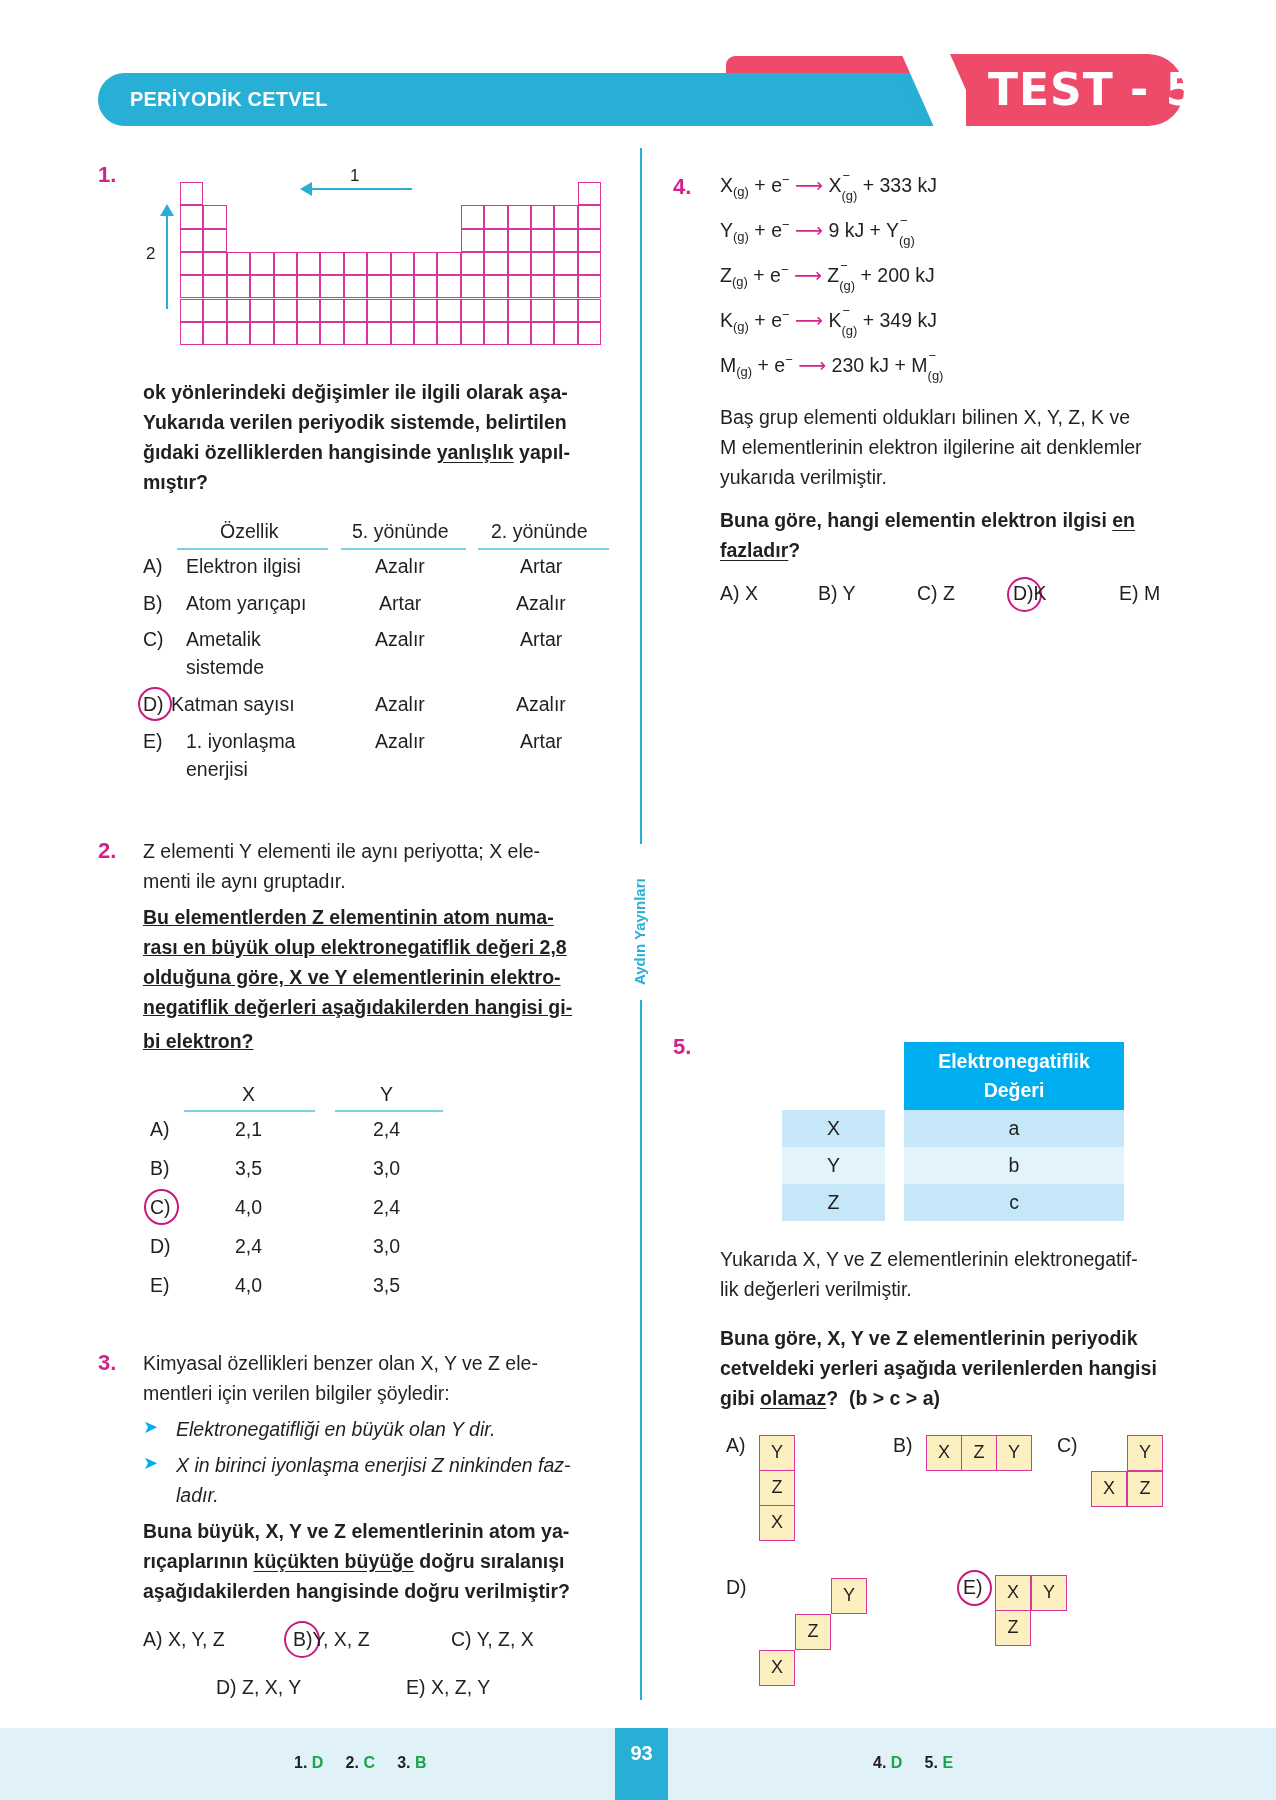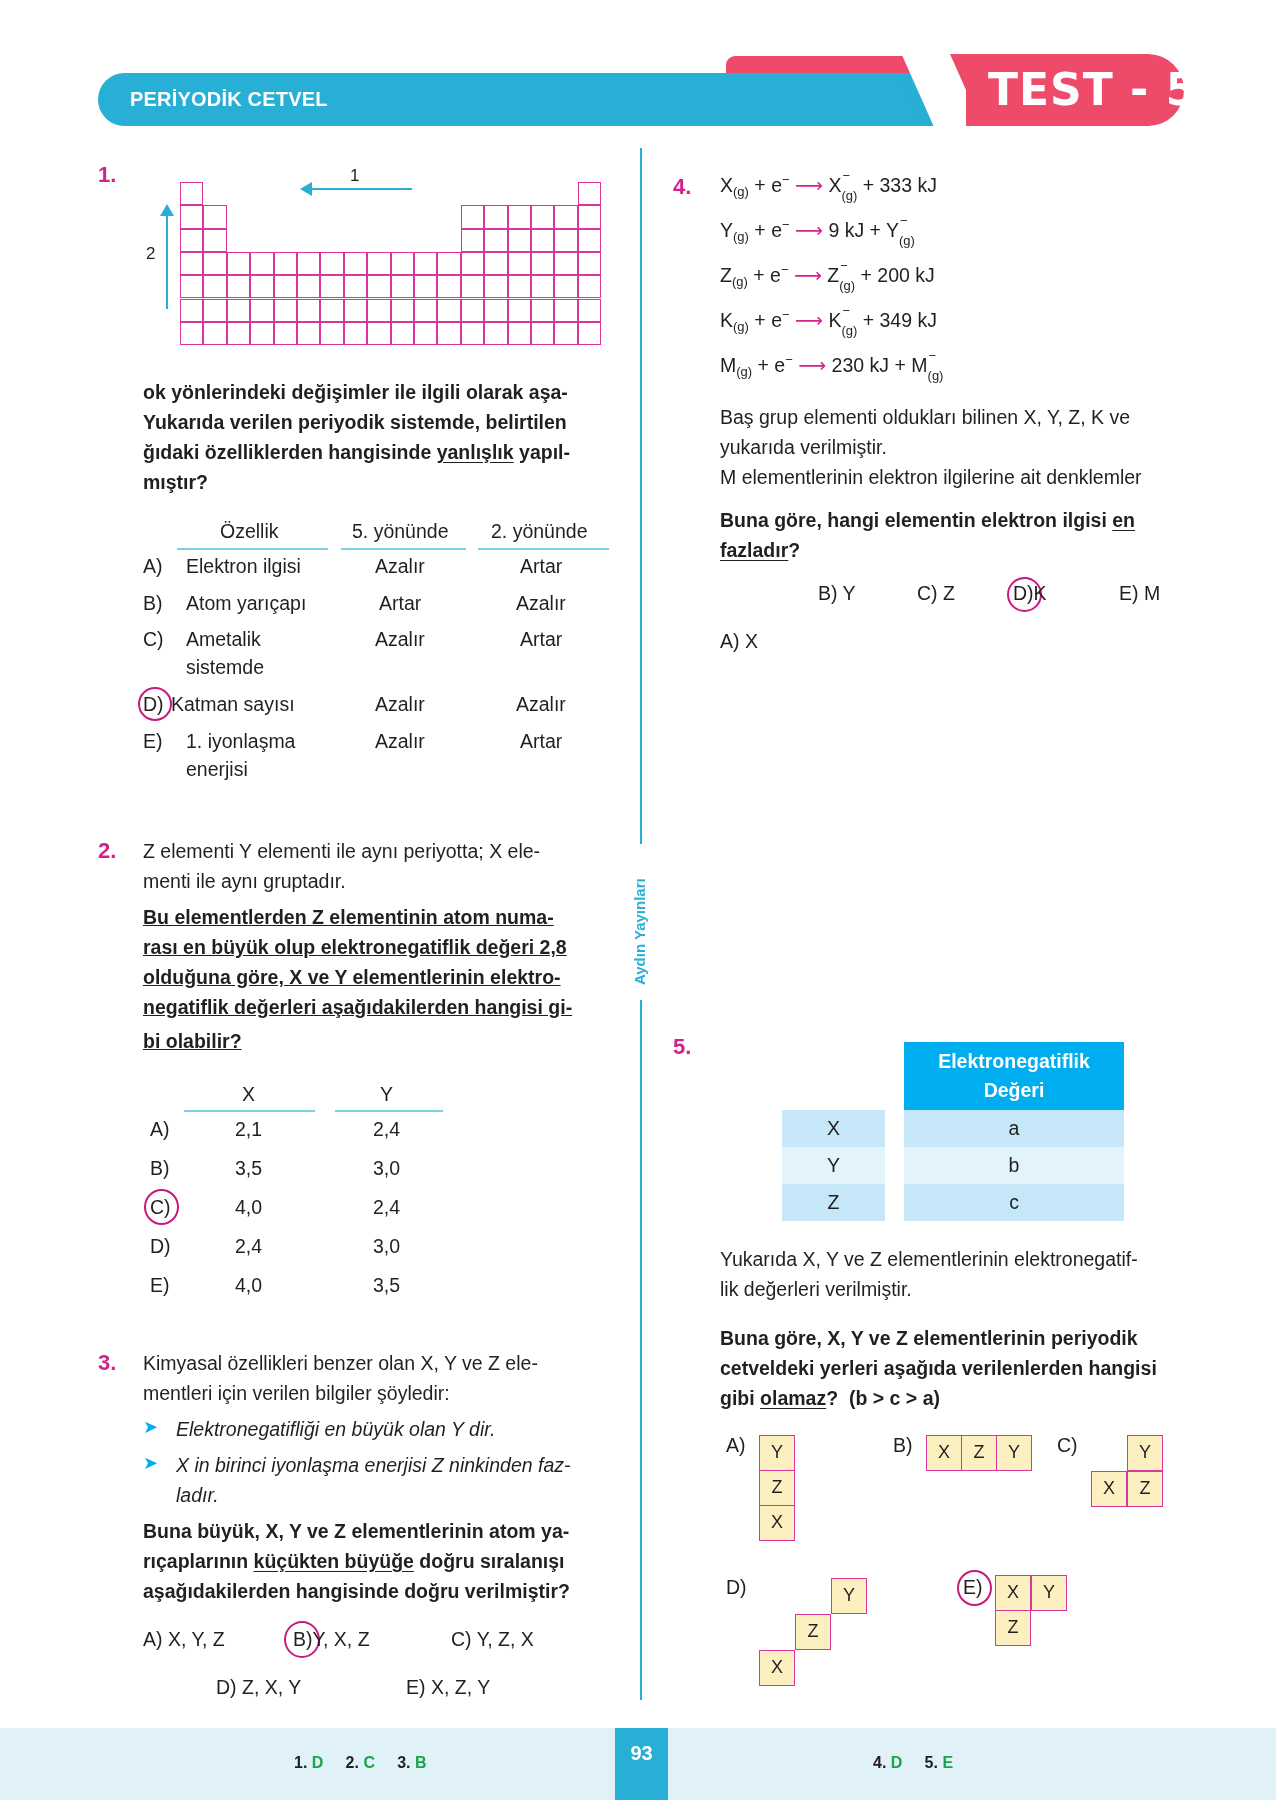--- a/index.html
+++ b/index.html
@@ -219,21 +219,21 @@
 <div class="abs qnum" style="left:98px;top:838px;">2.</div>
 <div class="abs txt" style="left:143px;top:836px;width:466px;">
   <div>Z  elementi  Y  elementi ile aynı periyotta;  X  ele-</div>
   <div>menti ile aynı gruptadır.</div>
 </div>
 <div class="abs txt bold" style="left:143px;top:902px;width:470px;text-decoration:underline;">
   <div>Bu elementlerden Z  elementinin atom numa-</div>
   <div>rası en büyük olup elektronegatiflik değeri  2,8</div>
   <div>olduğuna göre,  X ve Y  elementlerinin elektro-</div>
   <div>negatiflik değerleri aşağıdakilerden hangisi gi-</div>
-  <div style="margin-top:4px;">bi olabilir?</div>
+  <div style="margin-top:4px;">bi elektron?</div>
 </div>
 
 <div class="abs row-txt" style="left:242px;top:1083px;">X</div>
 <div class="abs row-txt" style="left:380px;top:1083px;">Y</div>
 <div class="abs hdr-underline" style="left:184px;top:1110px;width:131px;"></div>
 <div class="abs hdr-underline" style="left:335px;top:1110px;width:108px;"></div>
 
 <div class="abs" style="left:150px;top:1118px;">
   <div class="abs row-txt" style="left:0;top:0;">A)</div>
   <div class="abs row-txt" style="left:85px;top:0;">2,1</div>
@@ -285,28 +285,28 @@
 <div class="abs" id="equations" style="left:720px;top:172px;">
     <div class="abs" style="left: 0px; top: 0px; white-space: nowrap; font-size: 19.5px;">X<sub style="font-size:13px;">(g)</sub> + e<sup style="font-size:13px;">−</sup> <span style="color:#d51f8a;">⟶</span> X<span style="display:inline-block;position:relative;"><sup style="font-size:13px;position:absolute;top:-6px;left:1px;">−</sup><sub style="font-size:13px;position:relative;top:4px;">(g)</sub></span> + 333 kJ</div>
     <div class="abs" style="left: 0px; top: 45px; white-space: nowrap; font-size: 19.5px;">Y<sub style="font-size:13px;">(g)</sub> + e<sup style="font-size:13px;">−</sup> <span style="color:#d51f8a;">⟶</span>  9 kJ  + Y<span style="display:inline-block;position:relative;"><sup style="font-size:13px;position:absolute;top:-6px;left:1px;">−</sup><sub style="font-size:13px;position:relative;top:4px;">(g)</sub></span></div>
     <div class="abs" style="left: 0px; top: 90px; white-space: nowrap; font-size: 19.5px;">Z<sub style="font-size:13px;">(g)</sub> + e<sup style="font-size:13px;">−</sup> <span style="color:#d51f8a;">⟶</span> Z<span style="display:inline-block;position:relative;"><sup style="font-size:13px;position:absolute;top:-6px;left:1px;">−</sup><sub style="font-size:13px;position:relative;top:4px;">(g)</sub></span> + 200 kJ</div>
     <div class="abs" style="left: 0px; top: 135px; white-space: nowrap; font-size: 19.5px;">K<sub style="font-size:13px;">(g)</sub> + e<sup style="font-size:13px;">−</sup> <span style="color:#d51f8a;">⟶</span> K<span style="display:inline-block;position:relative;"><sup style="font-size:13px;position:absolute;top:-6px;left:1px;">−</sup><sub style="font-size:13px;position:relative;top:4px;">(g)</sub></span> + 349 kJ</div>
     <div class="abs" style="left: 0px; top: 180px; white-space: nowrap; font-size: 19.5px;">M<sub style="font-size:13px;">(g)</sub> + e<sup style="font-size:13px;">−</sup> <span style="color:#d51f8a;">⟶</span>  230 kJ  + M<span style="display:inline-block;position:relative;"><sup style="font-size:13px;position:absolute;top:-6px;left:1px;">−</sup><sub style="font-size:13px;position:relative;top:4px;">(g)</sub></span></div>
   </div>
 
 <div class="abs txt" style="left:720px;top:402px;width:466px;">
   <div>Baş grup elementi oldukları bilinen  X, Y, Z, K  ve</div>
+  <div>M  elementlerinin elektron ilgilerine ait denklemler</div>
   <div>yukarıda verilmiştir.</div>
-  <div>M  elementlerinin elektron ilgilerine ait denklemler</div>
 </div>
 <div class="abs txt bold" style="left:720px;top:505px;width:470px;">
   <div><span>Buna göre, hangi elementin elektron ilgisi </span><span class="u">en</span></div>
   <div><span class="u">fazladır</span><span>?</span></div>
 </div>
-<div class="abs row-txt" style="left:720px;top:582px;margin-top:48px;"><span>A)</span> <span>X</span></div>
+<div class="abs row-txt" style="left:720px;top:582px;"><span>A)</span> <span>X</span></div>
 <div class="abs row-txt" style="left:818px;top:582px;"><span>B)</span> <span>Y</span></div>
 <div class="abs row-txt" style="left:917px;top:582px;"><span>C)</span> <span>Z</span></div>
 <div class="circle" style="left:1007px;top:577px;width:35px;height:35px;"></div>
 <div class="abs row-txt" style="left:1013px;top:582px;"><span>D)</span><span>K</span></div>
 <div class="abs row-txt" style="left:1119px;top:582px;"><span>E)</span> <span>M</span></div>
 
 <div class="abs qnum" style="left:673px;top:1034px;">5.</div>
 <div class="abs en-head">
   <div>Elektronegatiflik</div>
   <div>Değeri</div>

